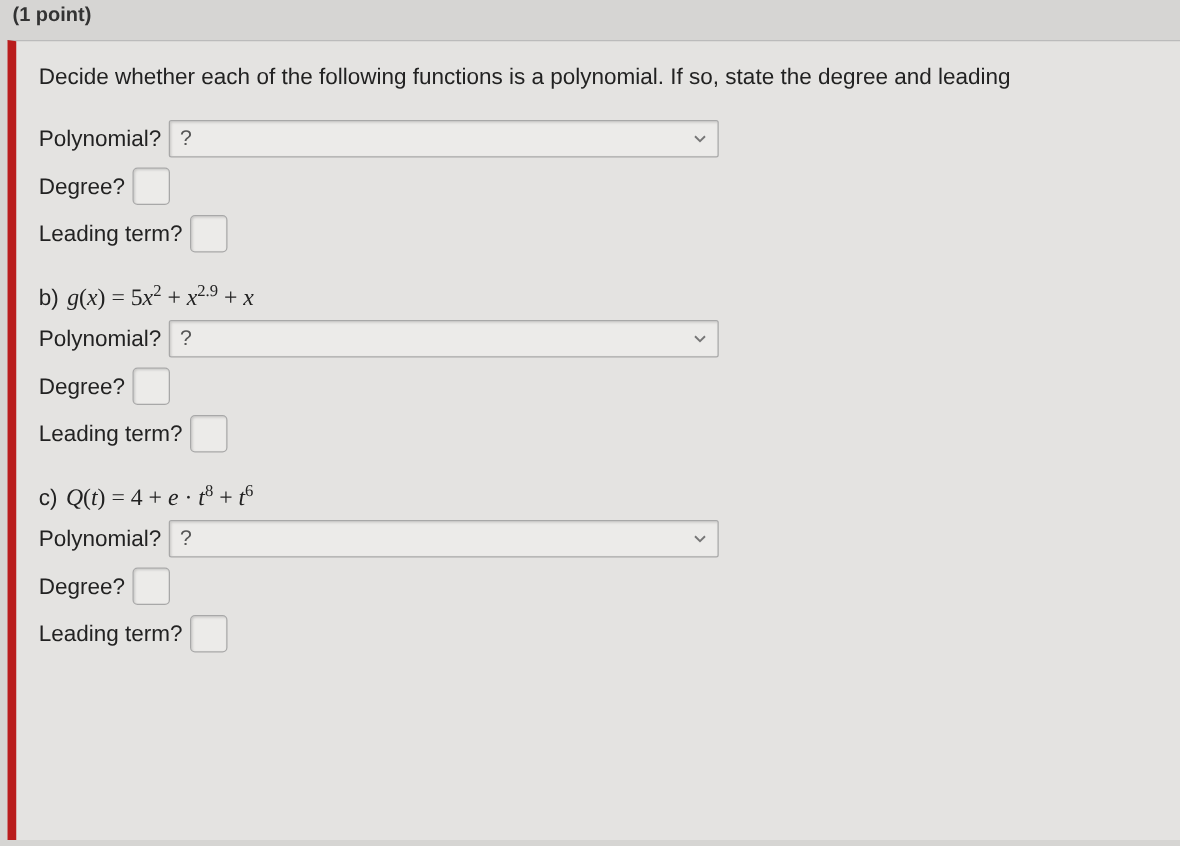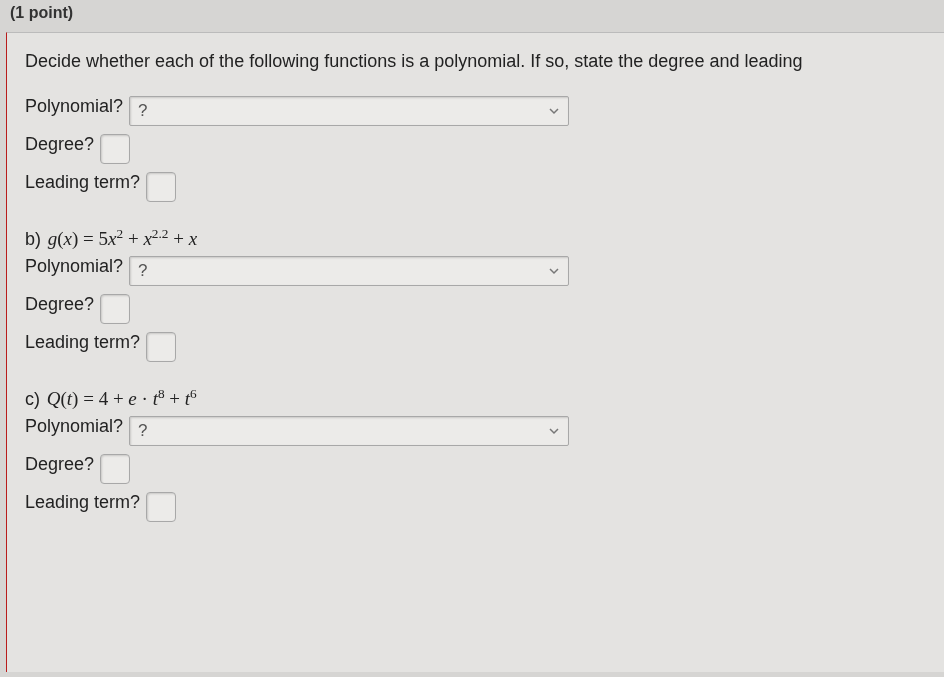--- a/index.html
+++ b/index.html
@@ -15,21 +15,21 @@
   }
   .header {
     padding: 4px 10px 10px 10px;
     font-weight: bold;
     font-size: 16px;
     color: #333;
   }
   .panel {
     background: #e4e3e1;
     border-top: 1px solid #bbb;
-    border-left: 1px solid #b91c1c;
+    border-left: 7px solid #b91c1c;
     margin-left: 6px;
     padding: 18px 18px 30px 18px;
     min-height: 640px;
   }
   .instructions {
     font-size: 18px;
     color: #222;
     margin-bottom: 24px;
     white-space: nowrap;
   }
@@ -43,21 +43,21 @@
   }
   .formula .plabel {
     font-family: Arial, Helvetica, sans-serif;
     font-size: 18px;
     margin-right: 2px;
   }
   .formula i { font-style: italic; }
   sup { font-size: 0.7em; vertical-align: super; line-height: 0; }
   .row {
     display: flex;
-    align-items: flex-start;
+    align-items: center;
     margin-bottom: 8px;
     font-size: 18px;
     color: #222;
   }
   .row-label { margin-right: 6px; }
   .select-wrap {
     position: relative;
     width: 440px;
     height: 30px;
     background: #ecebe9;
@@ -113,21 +113,21 @@
     </div>
     <div class="row">
       <span class="row-label">Leading term?</span>
       <div class="box"></div>
     </div>
   </div>
 
   <div class="part">
     <div class="formula">
       <span class="plabel">b)</span>
-      <span><i>g</i>(<i>x</i>) = 5<i>x</i><sup>2</sup> + <i>x</i><sup>2.2</sup> + <i>x</i></span>
+      <span><i>g</i>(<i>x</i>) = 5<i>x</i><sup>2</sup> + <i>x</i><sup>2.9</sup> + <i>x</i></span>
     </div>
     <div class="row">
       <span class="row-label">Polynomial?</span>
       <div class="select-wrap">
         <span>?</span>
         <span class="chev">
           <svg width="12" height="12" viewBox="0 0 12 12">
               <path d="M2 4 L6 8 L10 4" fill="none" stroke="#777" stroke-width="1.5"></path>
             </svg>
         </span>

